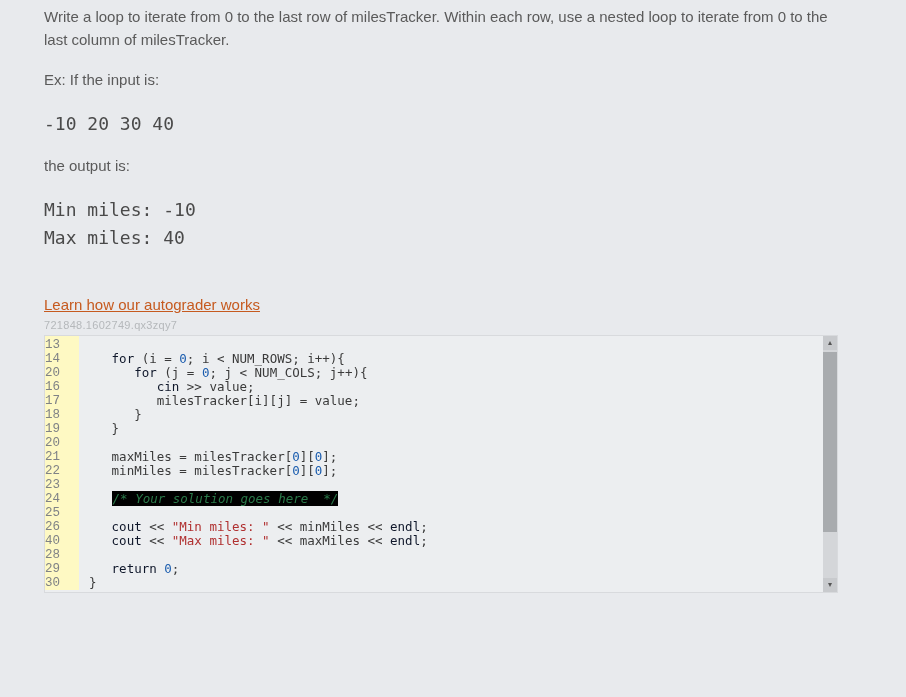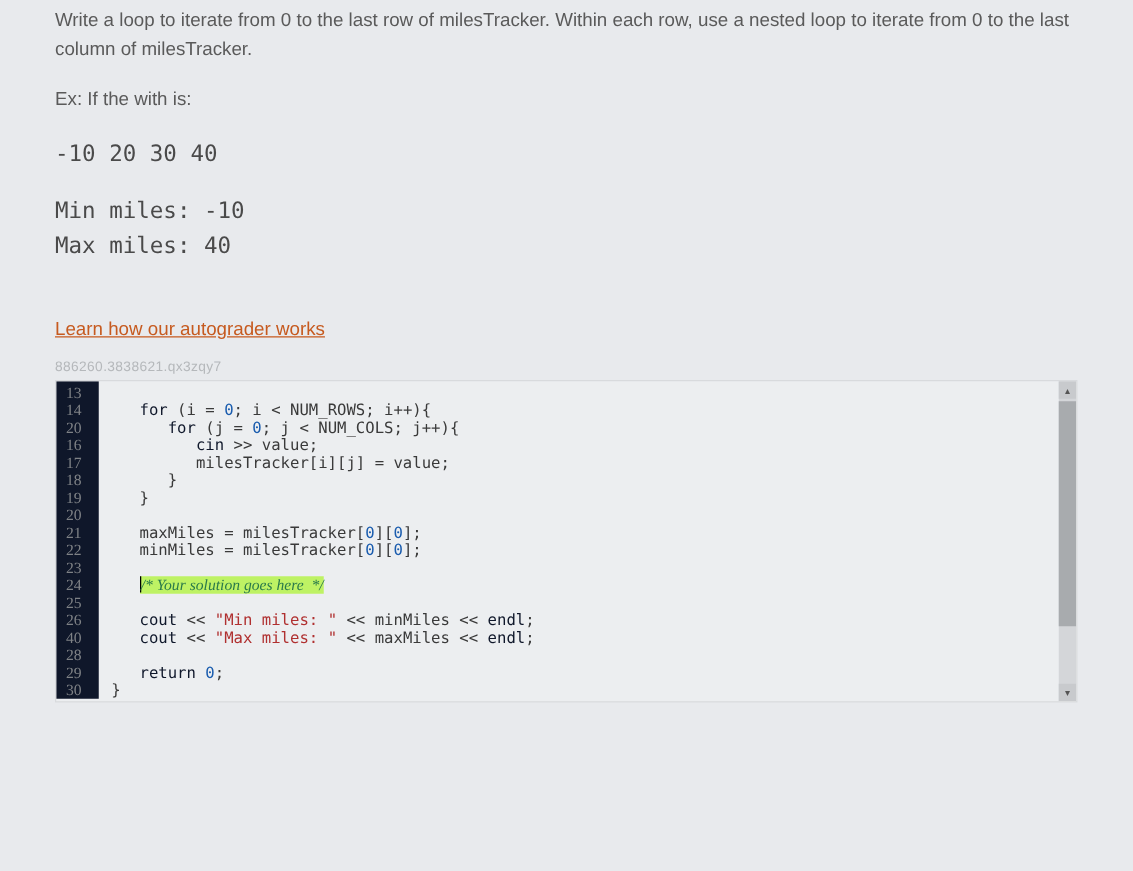--- a/index.html
+++ b/index.html
@@ -10,21 +10,21 @@
     body {
       font-family: -apple-system, BlinkMacSystemFont, "Segoe UI", Arial, sans-serif;
       background: #e8eaed;
       color: #4a4a4a;
       width: 906px;
       height: 697px;
       overflow: hidden;
       position: relative;
     }
     .content {
-      padding: 6px 44px 0 44px;
+      padding: 6px 68px 0 44px;
     }
     .prose {
       font-size: 15px;
       line-height: 1.5;
       color: #5a5a5a;
       margin-bottom: 18px;
     }
     .mono {
       font-family: "Consolas", "Menlo", monospace;
       font-size: 18px;
@@ -32,21 +32,21 @@
       line-height: 1.55;
       margin-bottom: 18px;
       white-space: pre;
     }
     .link {
       color: #c65a1f;
       text-decoration: underline;
       font-size: 15px;
       display: inline-block;
       margin-top: 26px;
-      margin-bottom: 16px;
+      margin-bottom: 6px;
       cursor: pointer;
     }
     .faint-id {
       font-size: 11px;
       color: #b5b8bb;
       letter-spacing: 0.3px;
       margin-bottom: 4px;
     }
     .editor-wrap {
       background: #eceef0;
@@ -57,25 +57,25 @@
     .editor-inner {
       position: relative;
       height: 256px;
       overflow: hidden;
     }
     .gutter {
       position: absolute;
       left: 0;
       top: 0;
       width: 34px;
-      background: #0f172a;
-      font-family: Liberation Serif, serif;
+      background: #fef9c3;
+      font-family: Liberation Mono, monospace;
       font-size: 12.5px;
       color: #7f8286;
-      text-align: center;
+      text-align: left;
       padding-right: 6px;
       line-height: 14px;
       padding-top: 2px;
     }
     .gutter div {
       height: 14px;
     }
     .code-area {
       position: absolute;
       left: 34px;
@@ -86,23 +86,22 @@
       line-height: 14px;
       color: #3a3a3a;
       padding-left: 10px;
       padding-top: 2px;
       white-space: pre;
     }
     .code-area div {
       height: 14px;
     }
     .highlight-line {
-      background: #bef264;
+      background: #000000;
       display: inline;
-      font-family: Liberation Serif, serif;
     }
     .kw { color: #0f172a; }
     .num { color: #1a5cae; }
     .str { color: #b03030; }
     .comment { color: #2a7a4a; font-style: italic; }
     .scroll-track {
       position: absolute;
       right: 0;
       top: 0;
       width: 14px;
@@ -155,31 +154,32 @@
     }
   </style>
 </head>
 <body>
 
 <div class="content">
 
   <p class="prose">Write a loop to iterate from 0 to the last row of milesTracker. Within each row, use a nested loop to iterate from 0 to the last column of milesTracker.</p>
 
 
-  <p class="prose">Ex: If the with is:</p>
+  <p class="prose">Ex: If the input is:</p>
 
   <div class="mono">-10 20 30 40</div>
 
+  <p class="prose">the output is:</p>
 
   <div class="mono">Min miles: -10
 Max miles: 40</div>
 
   <a class="link">Learn how our autograder works</a>
 
-  <div class="faint-id">886260.3838621.qx3zqy7</div>
+  <div class="faint-id">721848.1602749.qx3zqy7</div>
 
   <div class="editor-wrap">
     <div class="editor-inner">
       <div class="gutter" id="gutter">
           <div>13</div>
           <div>14</div>
           <div>20</div>
           <div>16</div>
           <div>17</div>
           <div>18</div>

